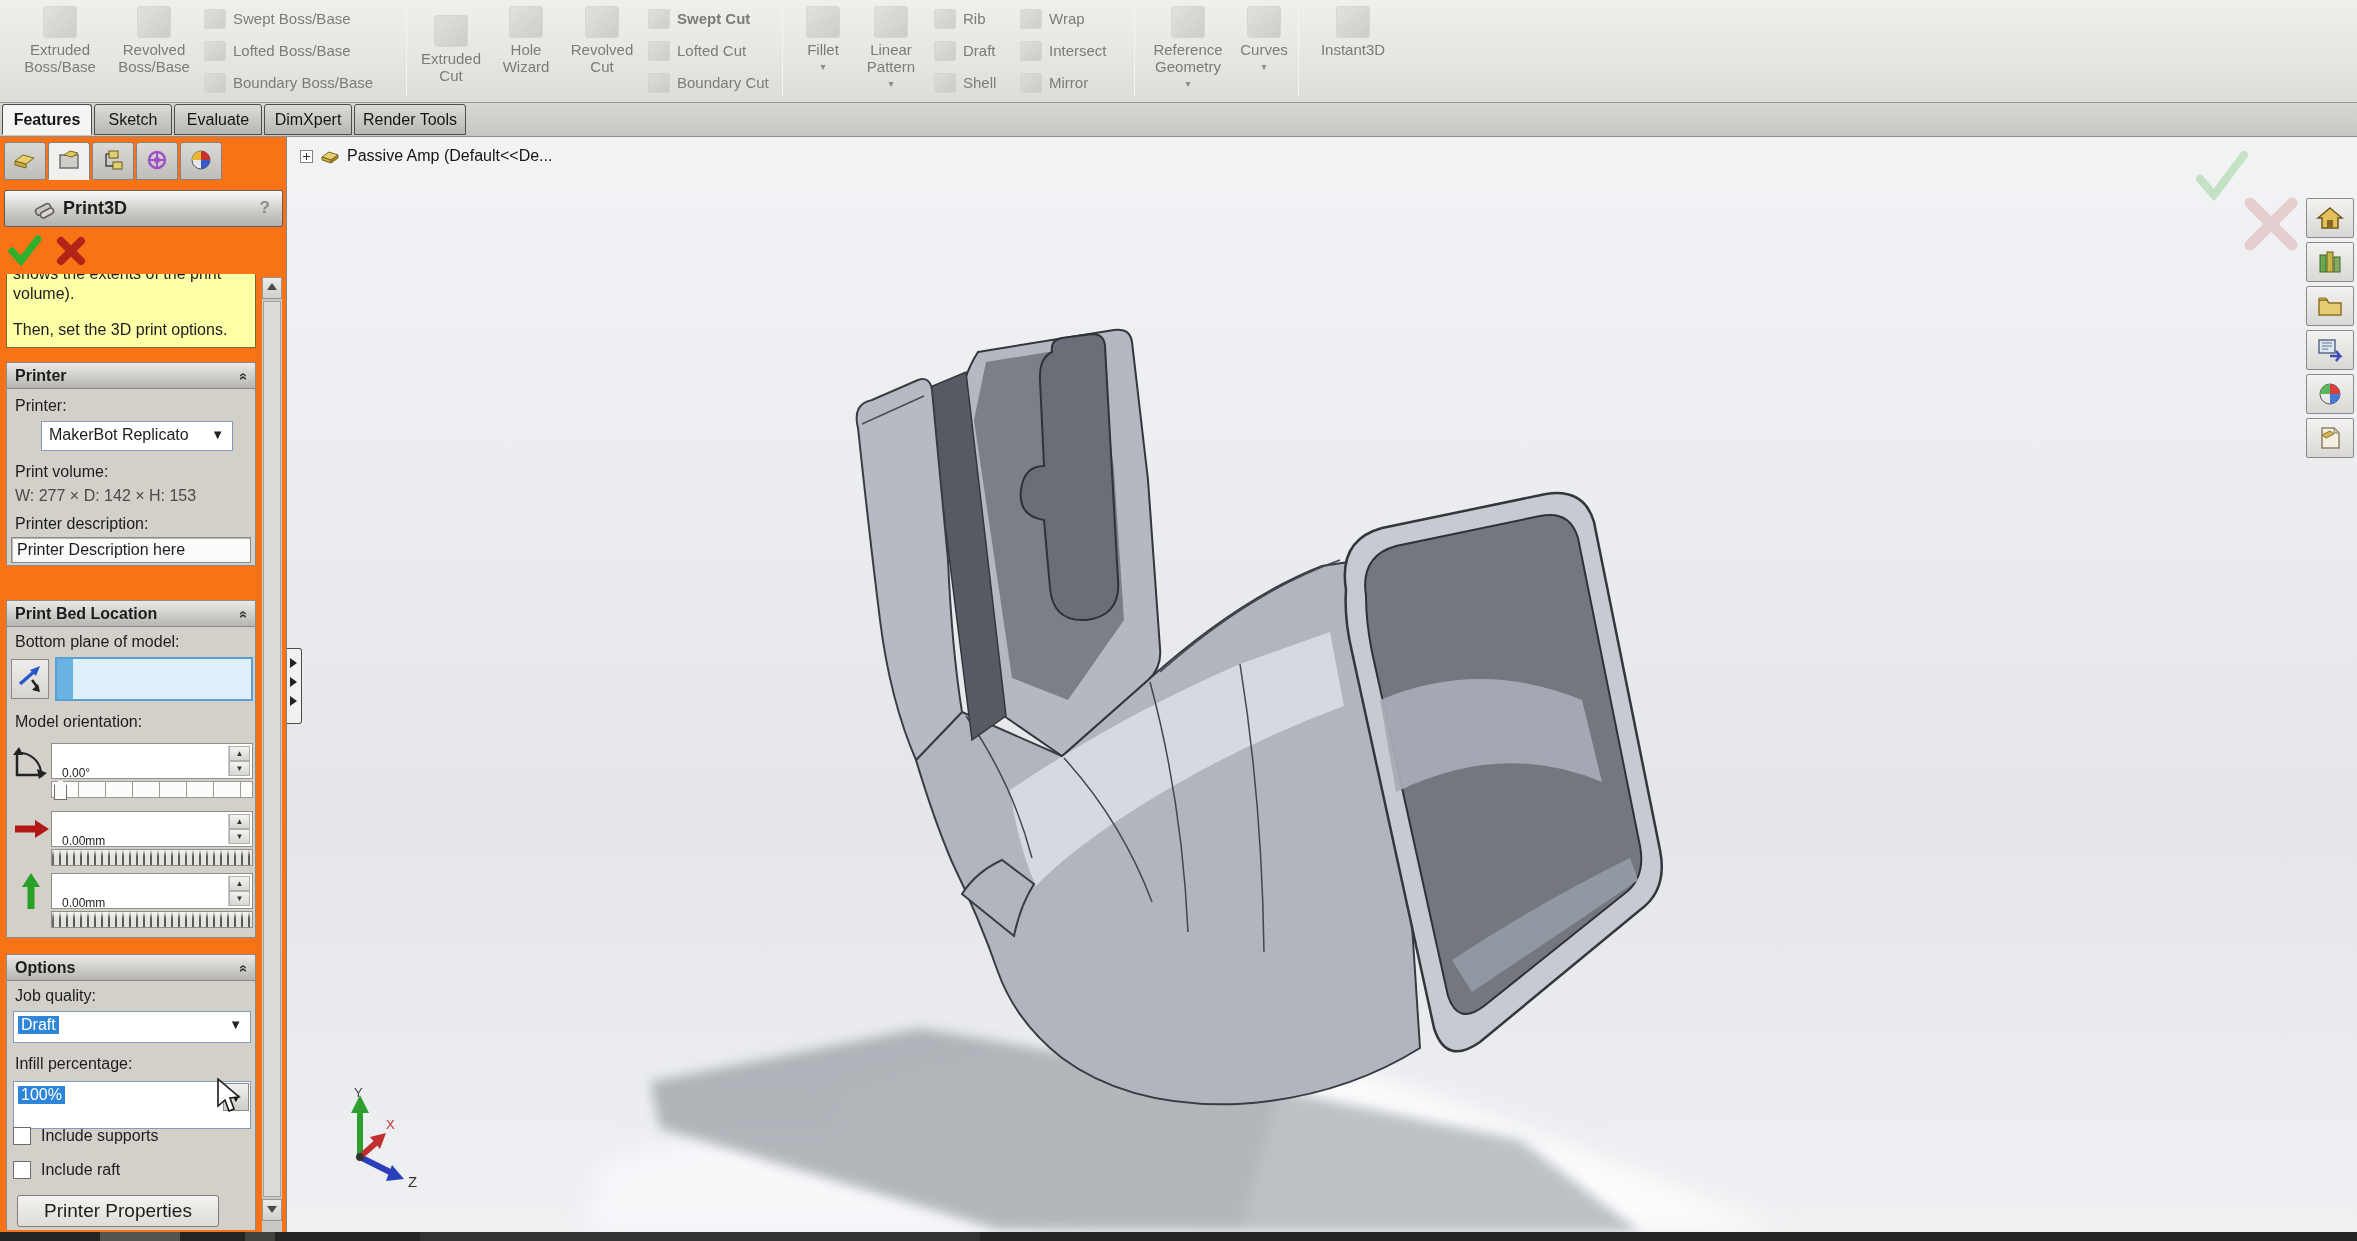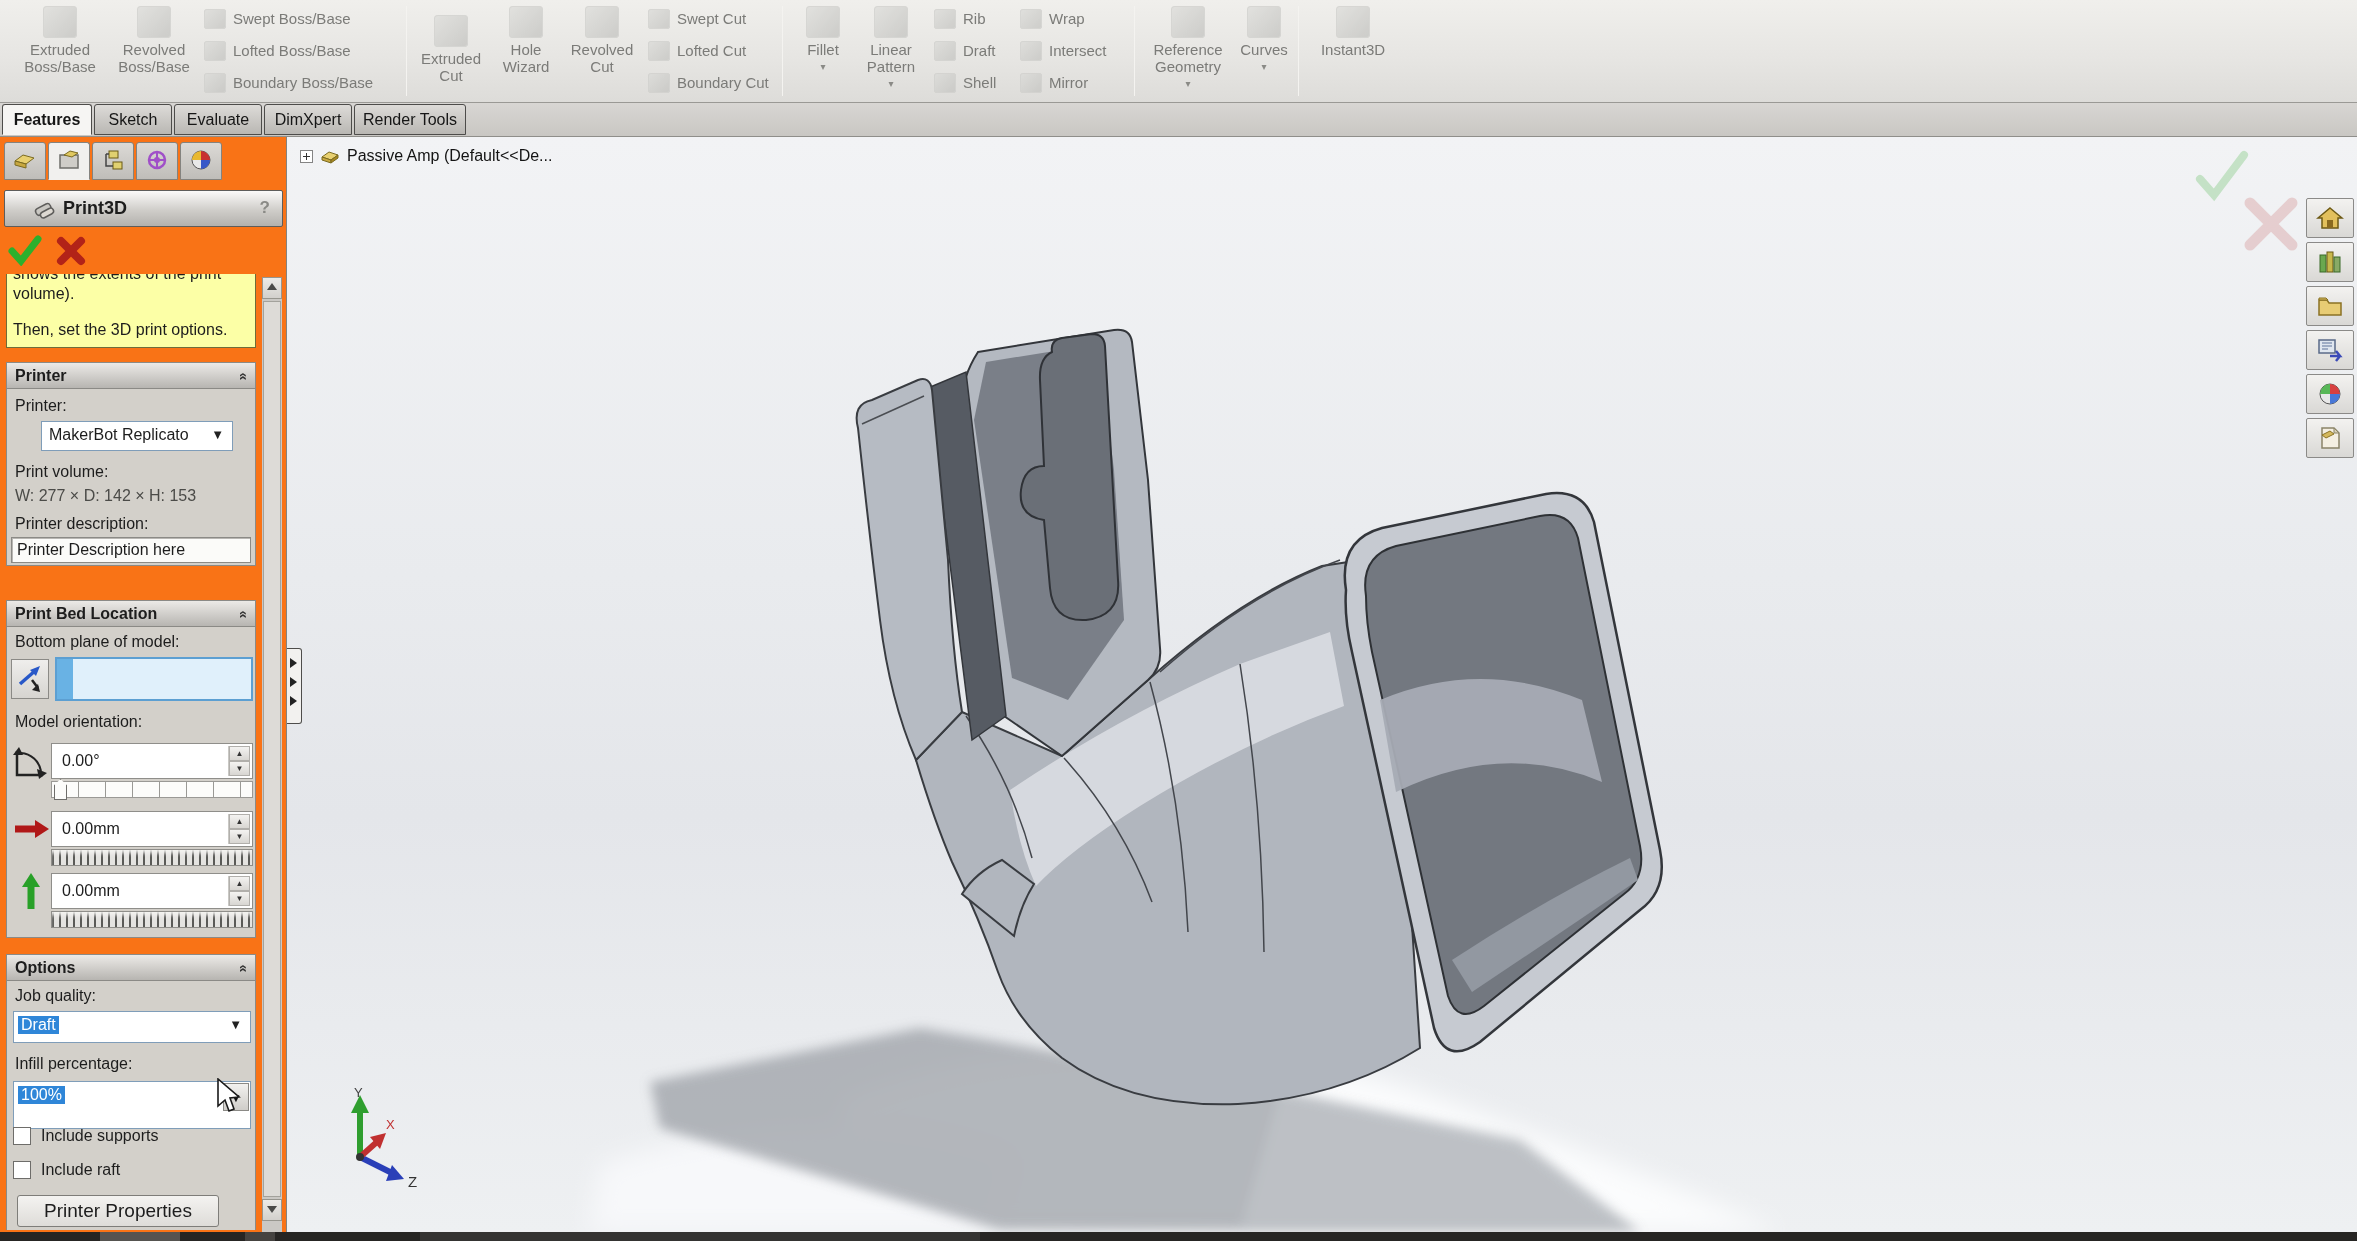--- a/index.html
+++ b/index.html
@@ -65,21 +65,21 @@
   .pvalue { position:absolute; font-size:16px; color:#4b4b48; }
 
   .combo { position:absolute; background:#fff; border:1px solid #7f9db9; font-size:16px; color:#1d1d1d; }
   .combo .val { position:absolute; left:4px; top:4px; padding:0 3px; white-space:nowrap; }
   .combo .val.sel { background:#2f86d8; color:#fff; }
   .combo .cv { position:absolute; right:8px; top:5px; color:#222; font-size:13px; }
   .textin { position:absolute; background:#fbfbf9; border:1px solid #8b8a86; box-shadow:inset 1px 1px 0 #b9b7b3;
     font-size:16px; color:#1d1d1d; line-height:24px; padding-left:5px; }
 
   .spin { position:absolute; background:#fff; border:1px solid #8f8e8a; }
-  .spin .sv { position:absolute; left:10px; top:8px; font-size:16px; color:#1d1d1d; }
+  .spin .sv { position:absolute; left:10px; top:22px; font-size:12px; color:#1d1d1d; }
   .spin .arr { position:absolute; right:2px; top:2px; bottom:2px; width:22px; border-left:1px solid #c9c8c4; }
   .spin .arr div { height:50%; text-align:center; font-size:8px; color:#333; line-height:14px;
     background:linear-gradient(180deg,#f4f3f1,#d8d6d2); border:1px solid #b1afab; }
   .ruler { position:absolute; height:17px; border:1px solid #8f8e8a;
     background:repeating-linear-gradient(90deg,#5a5a57 0 2px,#e4e3e0 2px 7px);
     box-shadow:inset 0 5px 4px -2px #f5f4f2; }
   .slider { position:absolute; height:17px; border:1px solid #9a9995; background:#fcfcfa;
     background-image:repeating-linear-gradient(90deg,transparent 0 26px,#9a9995 26px 27px); }
   .sthumb { position:absolute; left:2px; top:-3px; width:13px; height:21px; background:#fcfcfa; border:1px solid #6e6d6a;
     clip-path:polygon(0 30%,50% 0,100% 30%,100% 100%,0 100%); }
@@ -153,21 +153,21 @@
       <div>Extruded Cut</div>
     </div>
     <div class="rbtn" style="left:490px;top:6px;width:72px;">
       <div class="bicon"></div>
       <div>Hole Wizard</div>
     </div>
     <div class="rbtn" style="left:564px;top:6px;width:76px;">
       <div class="bicon"></div>
       <div>Revolved Cut</div>
     </div>
-    <div class="srow" style="left:648px;top:3px;width:120px;">
+    <div class="srow" style="left:648px;top:3px;width:120px;font-weight:bold;">
       <span class="sicon"></span><span>Swept Cut</span></div>
     <div class="srow" style="left:648px;top:35px;width:120px;">
       <span class="sicon"></span><span>Lofted Cut</span></div>
     <div class="srow" style="left:648px;top:67px;width:130px;">
       <span class="sicon"></span><span>Boundary Cut</span></div>
     <div class="rsep" style="left:782px;"></div>
 
     <div class="rbtn" style="left:792px;top:6px;width:62px;">
       <div class="bicon"></div>
       <div>Fillet</div>

